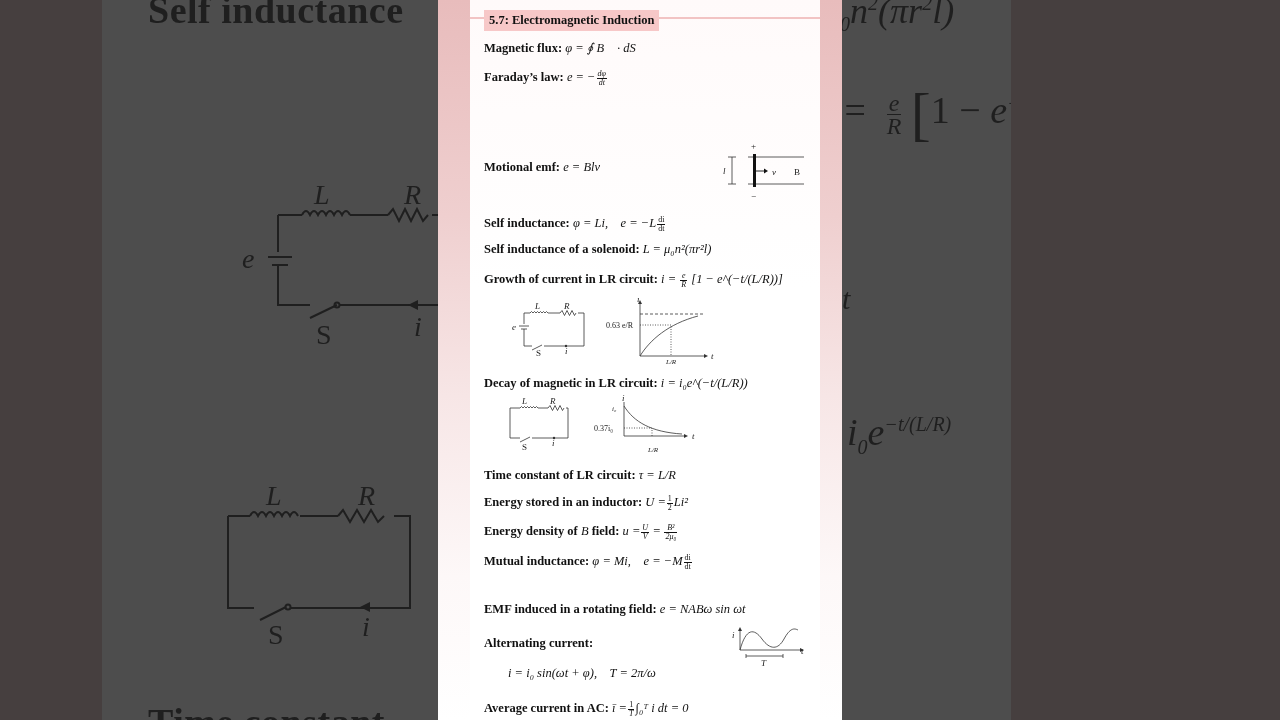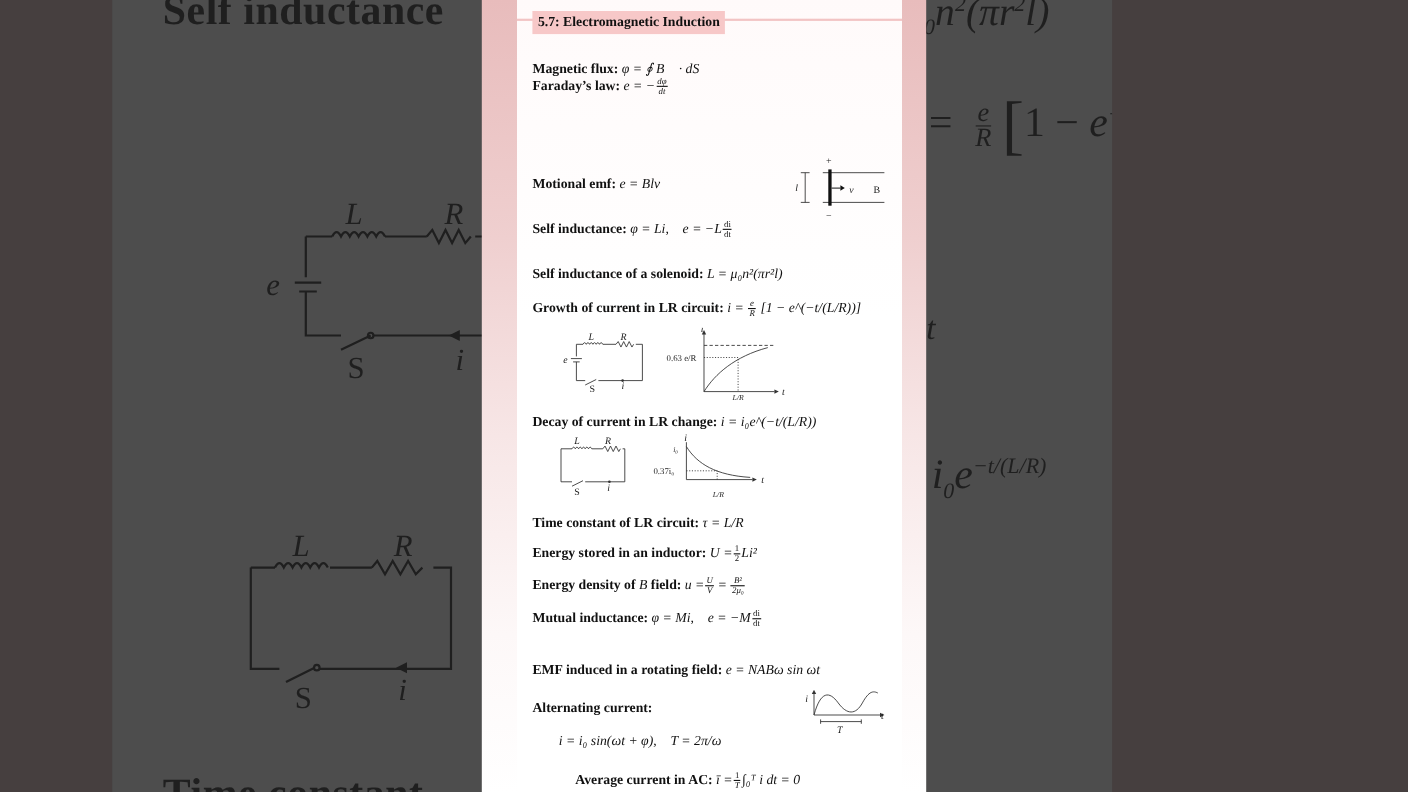--- a/index.html
+++ b/index.html
@@ -101,21 +101,21 @@
     </g>
   </svg>
 </div>
 
 <div class="page-frame"></div>
 
 <div class="page">
   <div class="section-rule"></div>
   <div class="section-title">5.7: Electromagnetic Induction</div>
 
-  <div class="row" style="top:55px;">
+  <div class="row" style="top:41px;">
     <span class="lbl">Magnetic flux:</span>
     <span class="m">φ = ∮ B⃗ · dS⃗</span>
   </div>
 
   <div class="row" style="top:70px;">
     <span class="lbl">Faraday’s law:</span>
     <span class="m">e = −</span><span class="frac m"><span class="num">dφ</span><span class="den">dt</span></span>
   </div>
 
 
@@ -133,21 +133,21 @@
     <polygon points="48,28.5 52,31 48,33.5" fill="#111"></polygon>
     <g font-family="Liberation Serif, serif" font-size="9" fill="#222">
       <text x="35" y="9">+</text>
       <text x="35" y="59">−</text>
       <text x="7" y="34" font-style="italic">l</text>
       <text x="56" y="35" font-style="italic">v⃗</text>
       <text x="71" y="35">⊗B⃗</text>
     </g>
   </svg>
 
-  <div class="row" style="top:200px;">
+  <div class="row" style="top:216px;">
     <span class="lbl">Self inductance:</span>
     <span class="m">φ = Li,</span>&nbsp;&nbsp;&nbsp;
     <span class="m">e = −L</span><span class="frac up"><span class="num">di</span><span class="den">dt</span></span>
   </div>
 
   <div class="row" style="top:242px;">
     <span class="lbl">Self inductance of a solenoid:</span>
     <span class="m">L = μ₀n²(πr²l)</span>
   </div>
 
@@ -179,21 +179,21 @@
       <text x="28" y="58">S</text>
       <text x="57" y="56" font-style="italic">i</text>
       <text x="129" y="4" font-style="italic">i</text>
       <text x="203" y="61" font-style="italic">t</text>
       <text x="98" y="30" font-size="8">0.63 e/R</text>
       <text x="158" y="66" font-size="7" font-style="italic">L/R</text>
     </g>
   </svg>
 
   <div class="row" style="top:376px;">
-    <span class="lbl">Decay of current in LR change:</span>
+    <span class="lbl">Decay of magnetic in LR circuit:</span>
     <span class="m">i = i₀e^(−t/(L/R))</span>
   </div>
   <svg class="diagram" style="left:36px; top:394px;" width="200" height="62">
     <g stroke="#333" stroke-width="0.8" fill="none">
       <path d="M4 14 H14 M32 14 H42 M60 14 H62 V44 H26 M4 14 V44 H14"></path>
       <path d="M14 14 q1.5 -3 3 0 q1.5 -3 3 0 q1.5 -3 3 0 q1.5 -3 3 0 q1.5 -3 3 0 q1.5 -3 3 0"></path>
       <path d="M42 14 l2 -2.5 l2.5 5 l2.5 -5 l2.5 5 l2.5 -5 l2.5 5 l1.5 -2.5"></path>
       <path d="M14 48 L24 43"></path>
 
       <path d="M118 42 V8 M118 42 H178"></path>
@@ -255,17 +255,17 @@
     <g font-family="Liberation Serif, serif" font-size="9" fill="#222" font-style="italic">
       <text x="0" y="14">i</text>
       <text x="69" y="30">t</text>
       <text x="29" y="42">T</text>
     </g>
   </svg>
   <div class="row" style="top:666px; left:38px;">
     <span class="m" style="white-space:pre;">i = i₀ sin(ωt + φ),    T = 2π/ω</span>
   </div>
 
-  <div class="row" style="top:701px;margin-left:39px;">
+  <div class="row" style="top:701px;">
     <span class="lbl">Average current in AC:</span>
     <span class="m">ī =</span><span class="frac up"><span class="num">1</span><span class="den m">T</span></span><span class="m">∫₀ᵀ i dt = 0</span>
   </div>
 </div>
 
 </body></html>

